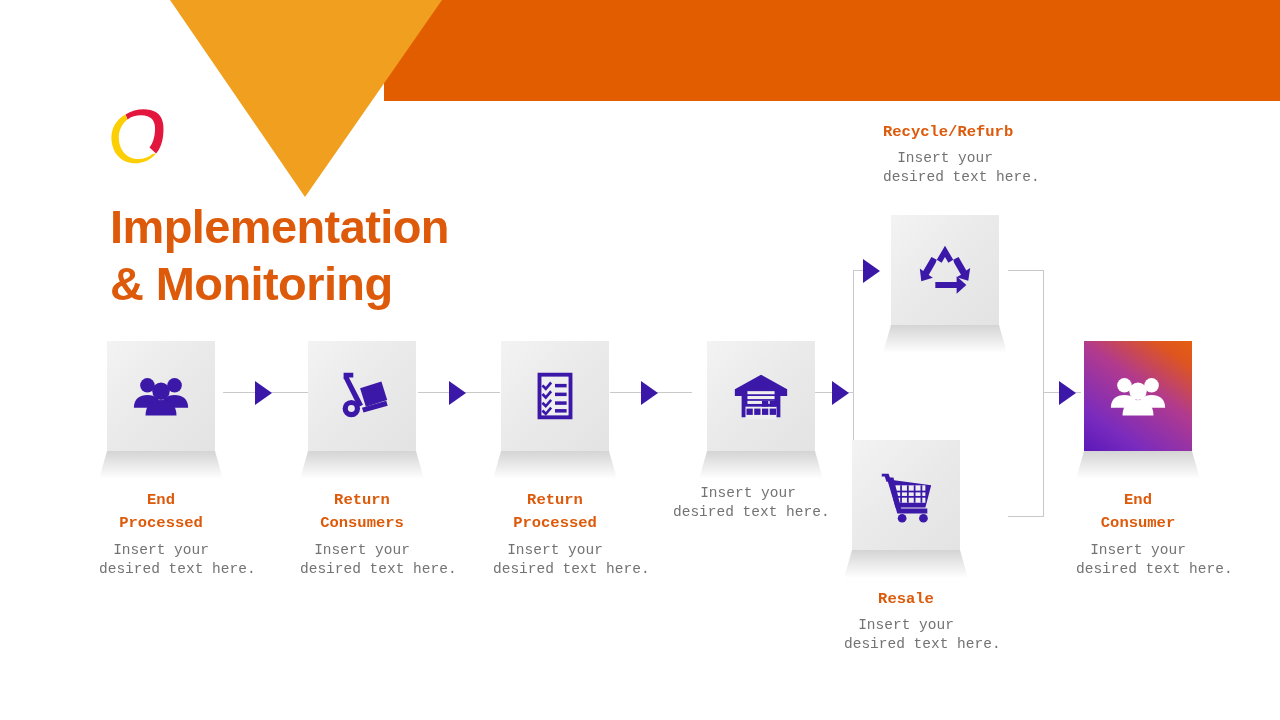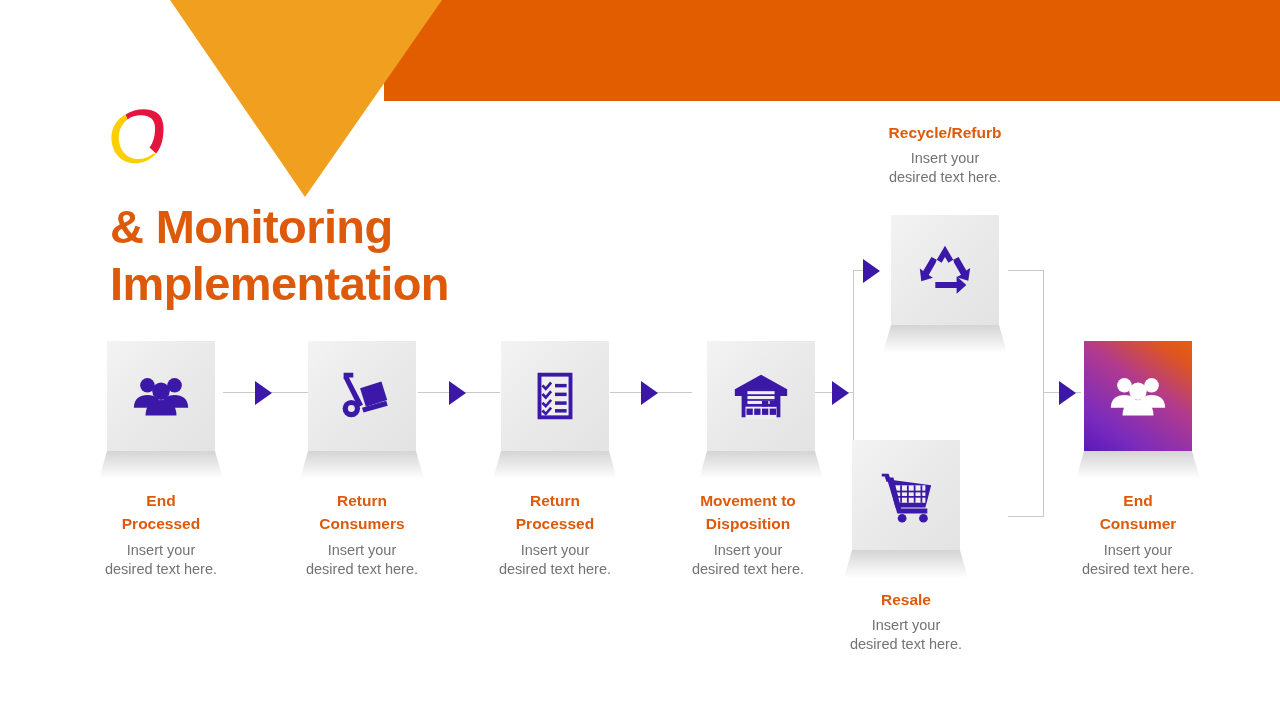--- a/index.html
+++ b/index.html
@@ -111,20 +111,21 @@
   .step-desc {
     margin-top: 5px;
     font-size: 14.5px;
     line-height: 1.32;
     color: #737373;
   }
   .step-title span,
   .step-desc span {
     display: block;
     white-space: nowrap;
+    font-family: Liberation Mono, monospace;
   }
 
   
   .step.caption-above .step-title { margin-top: 0; }
   .cap-block { text-align: center; }
   .cap-block .step-title { margin-top: 0; }
 
   
   .connector {
     position: absolute;
@@ -153,22 +154,22 @@
   <svg id="header-triangle" viewBox="0 0 272 197" preserveAspectRatio="none">
     <polygon points="0,0 272,0 135,197" fill="#F0A01E"></polygon>
   </svg>
 
   <svg id="logo" viewBox="0 0 62 64">
     <path d="M17.5 8.5 C27 2.5 40 1.5 48.5 6.5 C55 10.5 56.5 20 55 30.5 C54 38 51.5 44 48 47.5 L41.5 41.5 C45 37 46.5 31.5 47 25 C47.5 17.5 45.5 12.5 40 10.5 C33.5 8.2 25 9.5 19.5 13.5 Z" fill="#E3173E"></path>
     <path d="M17.5 8.5 L19.5 13.5 C13.5 18 10.5 25 10.8 32.5 C11.2 41.5 15.5 48.5 22.5 51.5 C30 54.7 38.5 52.8 44.5 48 L48 47.5 C42.5 54.5 33 58.5 23 57 C12 55.3 4.5 46.5 3.5 34.5 C2.5 23 8 13.5 17.5 8.5 Z" fill="#FCCF05"></path>
   </svg>
 
   <div id="slide-title">
+    <span class="tl">Implementation</span>
     <span class="tl">&amp; Monitoring</span>
-    <span class="tl">Implementation</span>
   </div>
 
   <div class="connector" style="left:223px; top:380px; width:90px; height:26px;">
     <div class="conn-line h" style="left:0; top:12px; width:90px;"></div>
     <div class="arrow" style="left:32px; top:1px;"></div>
   </div>
   <div class="connector" style="left:418px; top:380px; width:82px; height:26px;">
     <div class="conn-line h" style="left:0; top:12px; width:82px;"></div>
     <div class="arrow" style="left:31px; top:1px;"></div>
   </div>
@@ -307,24 +308,20 @@
           <rect x="41" y="37" width="6.5" height="6" fill="#3B18A8"></rect>
           <rect x="17" y="45" width="6.5" height="6.5" fill="#3B18A8"></rect>
           <rect x="25" y="45" width="6.5" height="6.5" fill="#3B18A8"></rect>
           <rect x="33" y="45" width="6.5" height="6.5" fill="#3B18A8"></rect>
           <rect x="41" y="45" width="6.5" height="6.5" fill="#3B18A8"></rect>
         </svg>
       </div>
       <svg class="pedestal" viewBox="0 0 124 28" preserveAspectRatio="none" style="left:13px;">
         <polygon points="8,0 116,0 124,28 0,28" fill="url(#ped1)"></polygon>
       </svg>
-    </div>
-    <div class="step-title">
-      <span>Movement to</span>
-      <span>Disposition</span>
     </div>
     <div class="step-desc">
       <span>Insert your</span>
       <span>desired text here.</span>
     </div>
   </div>
 
   <div class="step caption-above" style="left:883px; top:121px; width:124px;">
     <div class="cap-block">
       <div class="step-title" style="white-space:nowrap; width:124px;">

